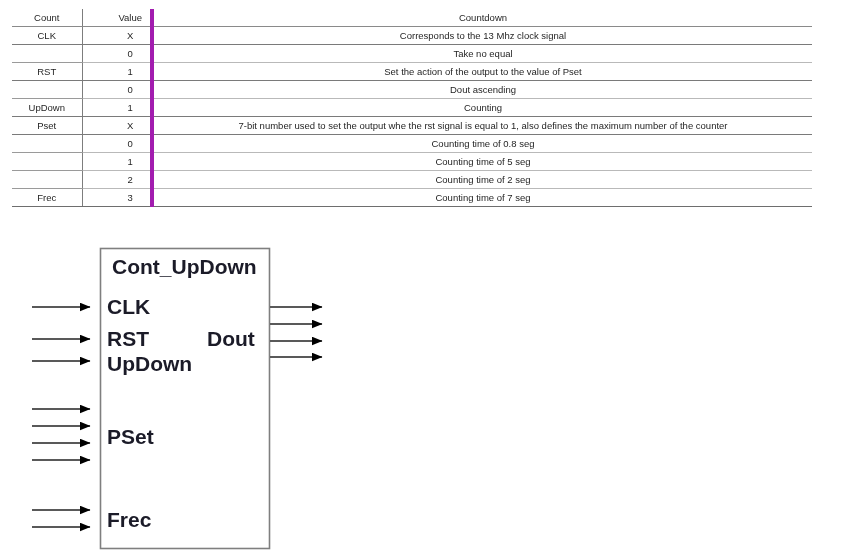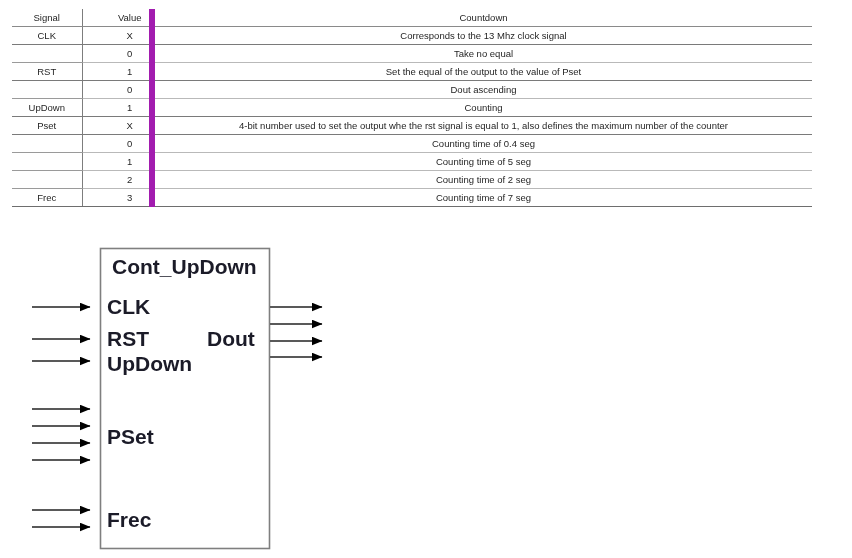--- a/index.html
+++ b/index.html
@@ -44,21 +44,21 @@
     vertical-align: middle;
     border-bottom: 1px solid #9a9a9a;
     white-space: nowrap;
     overflow: hidden;
   }
   table.signal-table th {
     border-bottom: 1px solid #8a8a8a;
   }
   
   table.signal-table .col-signal { border-right: 1px solid #7d7d7d; }
-  table.signal-table .col-value  { border-right: 6px solid #a21caf; padding-left: 28px; }
+  table.signal-table .col-value  { border-right: 4px solid #a21caf; padding-left: 28px; }
   table.signal-table tr.no-rule td.col-value,
   table.signal-table tr.no-rule td.col-func {
     border-bottom: 1px solid #b9b9b9;
   }
   table.signal-table tr.heavy-rule td {
     border-bottom: 1px solid #7a7a7a;
   }
   table.signal-table tr:last-child td {
     border-bottom: 1px solid #6e6e6e;
   }
@@ -91,21 +91,21 @@
 
 <div id="signal-table-wrap">
   <table class="signal-table">
     <colgroup>
       <col class="c-signal">
         <col class="c-value">
         <col class="c-func">
     </colgroup>
     <thead>
       <tr>
-        <th class="col-signal">Signal</th>
+        <th class="col-signal">Count</th>
         <th class="col-value">Value</th>
         <th class="col-func">Countdown</th>
       </tr>
     </thead>
     <tbody>
 
       <tr class="heavy-rule">
         <td class="col-signal">CLK</td>
         <td class="col-value">X</td>
         <td class="col-func">Corresponds to the 13 Mhz clock signal</td>
@@ -113,45 +113,45 @@
 
       <tr class="no-rule">
         <td class="col-signal"></td>
         <td class="col-value">0</td>
         <td class="col-func">Take no equal</td>
       </tr>
 
       <tr class="heavy-rule">
         <td class="col-signal">RST</td>
         <td class="col-value">1</td>
-        <td class="col-func">Set the equal of the output to the value of Pset</td>
+        <td class="col-func">Set the action of the output to the value of Pset</td>
       </tr>
 
       <tr class="no-rule">
         <td class="col-signal"></td>
         <td class="col-value">0</td>
         <td class="col-func">Dout ascending</td>
       </tr>
 
       <tr class="heavy-rule">
         <td class="col-signal">UpDown</td>
         <td class="col-value">1</td>
         <td class="col-func">Counting</td>
       </tr>
 
       <tr class="heavy-rule">
         <td class="col-signal">Pset</td>
         <td class="col-value">X</td>
-        <td class="col-func">4-bit number used to set the output whe the rst signal is equal to 1, also defines the maximum number of the counter</td>
+        <td class="col-func">7-bit number used to set the output whe the rst signal is equal to 1, also defines the maximum number of the counter</td>
       </tr>
 
       <tr class="no-rule">
         <td class="col-signal"></td>
         <td class="col-value">0</td>
-        <td class="col-func">Counting time of 0.4 seg</td>
+        <td class="col-func">Counting time of 0.8 seg</td>
       </tr>
 
       <tr class="no-rule">
         <td class="col-signal"></td>
         <td class="col-value">1</td>
         <td class="col-func">Counting time of 5 seg</td>
       </tr>
 
       <tr class="no-rule">
         <td class="col-signal"></td>

